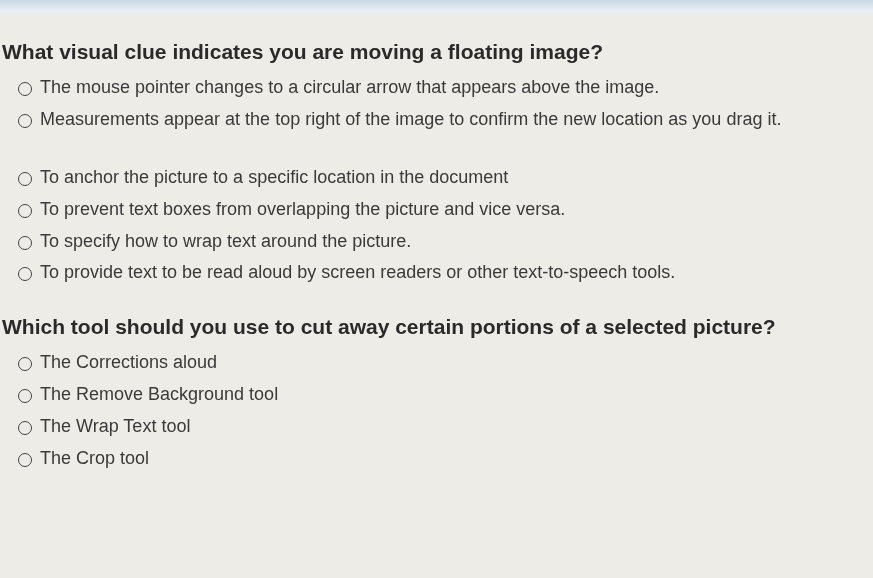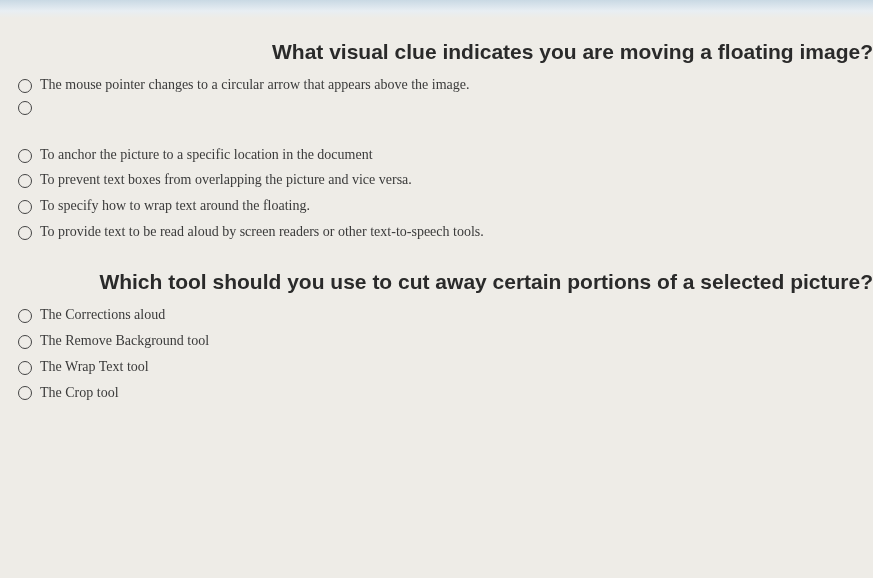--- a/index.html
+++ b/index.html
@@ -22,30 +22,28 @@
   }
   .question-block {
     margin-bottom: 26px;
   }
   .question-text {
     font-weight: 700;
     font-size: 21px;
     color: #2a2a2a;
     margin: 0 0 8px 0;
     padding-left: 2px;
-    text-align: right;
   }
   .option-row {
     display: flex;
     align-items: center;
     padding: 2px 0 2px 18px;
-    font-size: 14px;
+    font-size: 18px;
     color: #3a3a3a;
     line-height: 1.55;
-    font-family: Liberation Serif, serif;
   }
   .radio {
     width: 14px;
     height: 14px;
     border: 1.6px solid #444;
     border-radius: 50%;
     flex-shrink: 0;
     margin-right: 8px;
     background: transparent;
     display: inline-block;
@@ -64,35 +62,36 @@
 <div class="page">
 
   <div class="question-block">
     <p class="question-text">What visual clue indicates you are moving a floating image?</p>
     <div class="option-row">
       <span class="radio"></span>
       <span class="option-label">The mouse pointer changes to a circular arrow that appears above the image.</span>
     </div>
     <div class="option-row">
       <span class="radio"></span>
+      <span class="option-label">Measurements appear at the top right of the image to confirm the new location as you drag it.</span>
     </div>
   </div>
 
   <div class="question-block">
     <div class="option-row">
       <span class="radio"></span>
       <span class="option-label">To anchor the picture to a specific location in the document</span>
     </div>
     <div class="option-row">
       <span class="radio"></span>
       <span class="option-label">To prevent text boxes from overlapping the picture and vice versa.</span>
     </div>
     <div class="option-row">
       <span class="radio"></span>
-      <span class="option-label">To specify how to wrap text around the floating.</span>
+      <span class="option-label">To specify how to wrap text around the picture.</span>
     </div>
     <div class="option-row">
       <span class="radio"></span>
       <span class="option-label">To provide text to be read aloud by screen readers or other text-to-speech tools.</span>
     </div>
   </div>
 
   <div class="question-block">
     <p class="question-text">Which tool should you use to cut away certain portions of a selected picture?</p>
     <div class="option-row">

